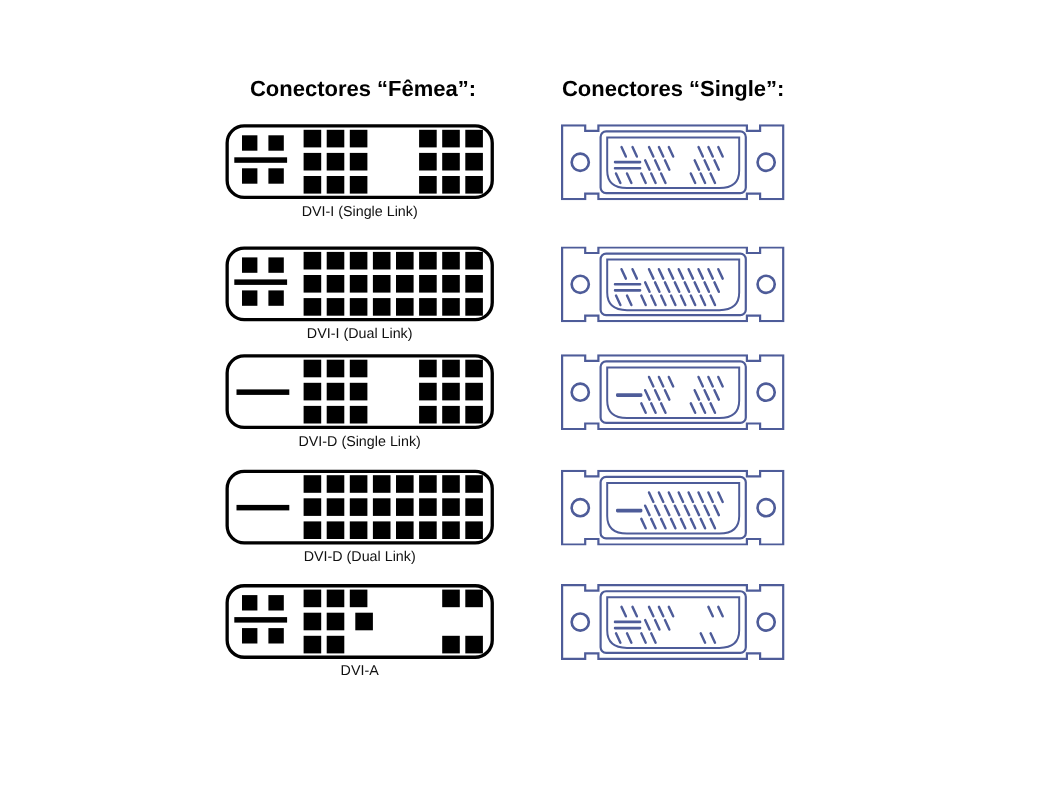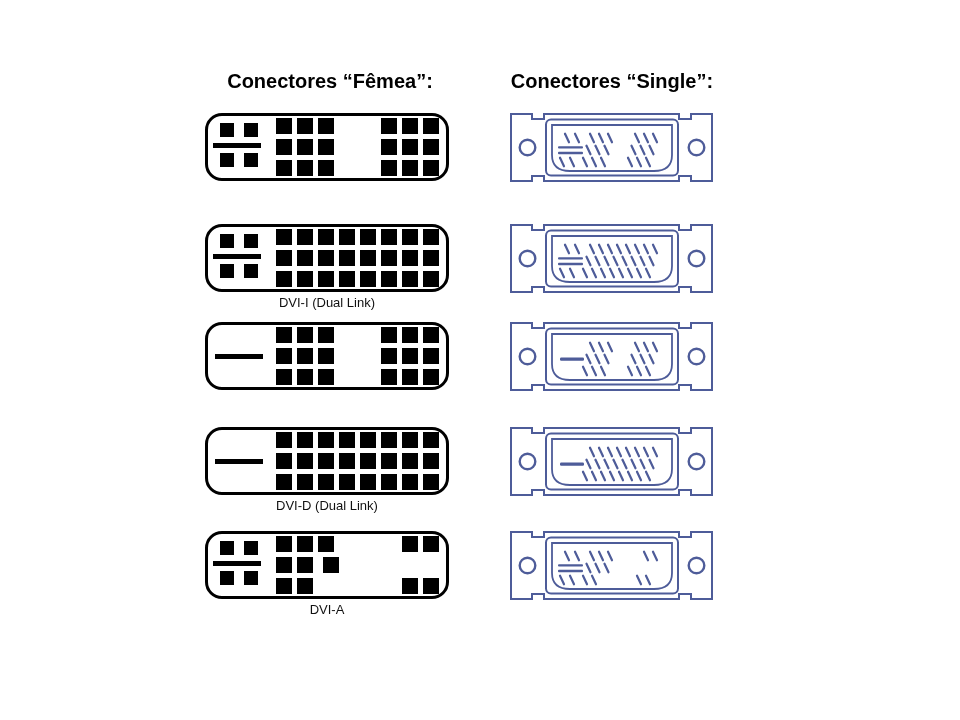--- a/index.html
+++ b/index.html
@@ -82,20 +82,21 @@
         <line x1="121.5" y1="32.7" x2="125.5" y2="41.3" stroke="#4e5c99" stroke-width="2.2" stroke-linecap="round"></line>
         <line x1="130.5" y1="32.7" x2="134.5" y2="41.3" stroke="#4e5c99" stroke-width="2.2" stroke-linecap="round"></line>
         <line x1="139.5" y1="32.7" x2="143.5" y2="41.3" stroke="#4e5c99" stroke-width="2.2" stroke-linecap="round"></line>
         <line x1="73" y1="44.7" x2="77" y2="53.3" stroke="#4e5c99" stroke-width="2.2" stroke-linecap="round"></line>
         <line x1="82" y1="44.7" x2="86" y2="53.3" stroke="#4e5c99" stroke-width="2.2" stroke-linecap="round"></line>
         <line x1="91" y1="44.7" x2="95" y2="53.3" stroke="#4e5c99" stroke-width="2.2" stroke-linecap="round"></line>
         <line x1="118" y1="44.7" x2="122" y2="53.3" stroke="#4e5c99" stroke-width="2.2" stroke-linecap="round"></line>
         <line x1="127" y1="44.7" x2="131" y2="53.3" stroke="#4e5c99" stroke-width="2.2" stroke-linecap="round"></line>
         <line x1="136" y1="44.7" x2="140" y2="53.3" stroke="#4e5c99" stroke-width="2.2" stroke-linecap="round"></line>
       </svg>
+    <div class="caption">DVI-I (Single Link)</div>
   </div>
 
   <div class="row" style="top: 224px;">
     <div class="female-fig">
         <div class="fsq" style="left: 12px; top: 7px; width: 14px; height: 14px;"></div>
         <div class="fsq" style="left: 36px; top: 7px; width: 14px; height: 14px;"></div>
         <div class="fsq" style="left: 12px; top: 37px; width: 14px; height: 14px;"></div>
         <div class="fsq" style="left: 36px; top: 37px; width: 14px; height: 14px;"></div>
         <div class="fbar" style="left: 5px; top: 27px; width: 48px; height: 5px;"></div>
         <div class="fcell" style="left: 68px; top: 2px; width: 16px; height: 16px;"></div>
@@ -204,20 +205,21 @@
         <line x1="121.5" y1="32.7" x2="125.5" y2="41.3" stroke="#4e5c99" stroke-width="2.2" stroke-linecap="round"></line>
         <line x1="130.5" y1="32.7" x2="134.5" y2="41.3" stroke="#4e5c99" stroke-width="2.2" stroke-linecap="round"></line>
         <line x1="139.5" y1="32.7" x2="143.5" y2="41.3" stroke="#4e5c99" stroke-width="2.2" stroke-linecap="round"></line>
         <line x1="73" y1="44.7" x2="77" y2="53.3" stroke="#4e5c99" stroke-width="2.2" stroke-linecap="round"></line>
         <line x1="82" y1="44.7" x2="86" y2="53.3" stroke="#4e5c99" stroke-width="2.2" stroke-linecap="round"></line>
         <line x1="91" y1="44.7" x2="95" y2="53.3" stroke="#4e5c99" stroke-width="2.2" stroke-linecap="round"></line>
         <line x1="118" y1="44.7" x2="122" y2="53.3" stroke="#4e5c99" stroke-width="2.2" stroke-linecap="round"></line>
         <line x1="127" y1="44.7" x2="131" y2="53.3" stroke="#4e5c99" stroke-width="2.2" stroke-linecap="round"></line>
         <line x1="136" y1="44.7" x2="140" y2="53.3" stroke="#4e5c99" stroke-width="2.2" stroke-linecap="round"></line>
       </svg>
+    <div class="caption">DVI-D (Single Link)</div>
   </div>
 
   <div class="row" style="top: 531px;">
     <div class="female-fig">
         <div class="fsq" style="left: 12px; top: 7px; width: 14px; height: 14px;"></div>
         <div class="fsq" style="left: 36px; top: 7px; width: 14px; height: 14px;"></div>
         <div class="fsq" style="left: 12px; top: 37px; width: 14px; height: 14px;"></div>
         <div class="fsq" style="left: 36px; top: 37px; width: 14px; height: 14px;"></div>
         <div class="fbar" style="left: 5px; top: 27px; width: 48px; height: 5px;"></div>
         <div class="fcell" style="left: 68px; top: 2px; width: 16px; height: 16px;"></div>

